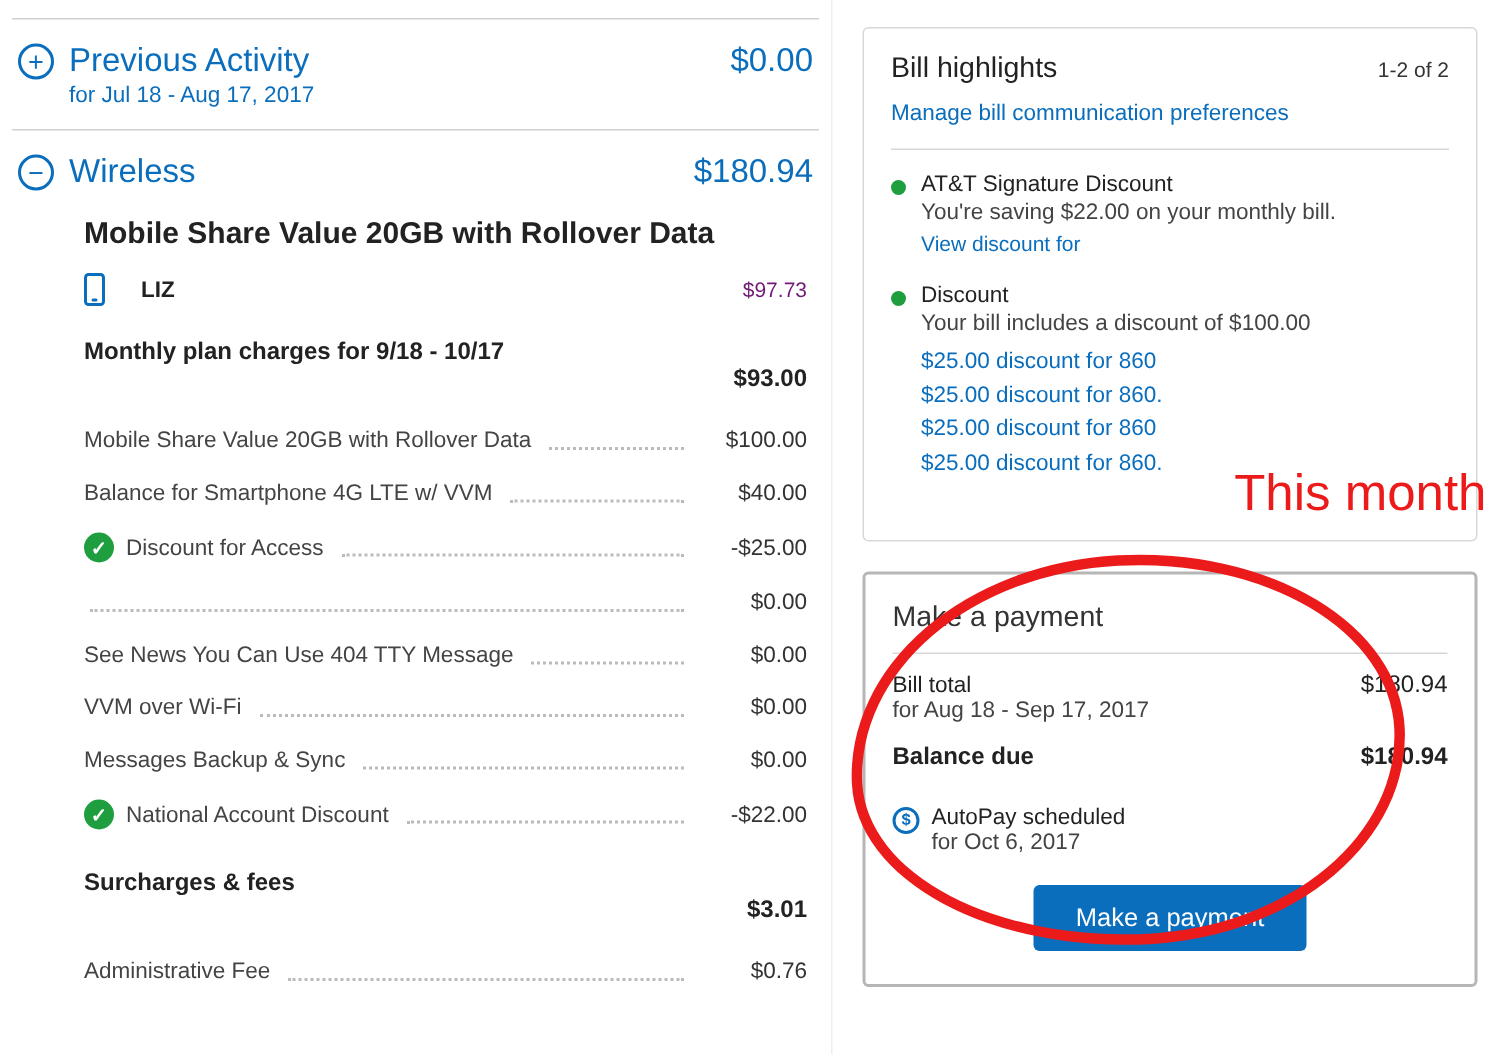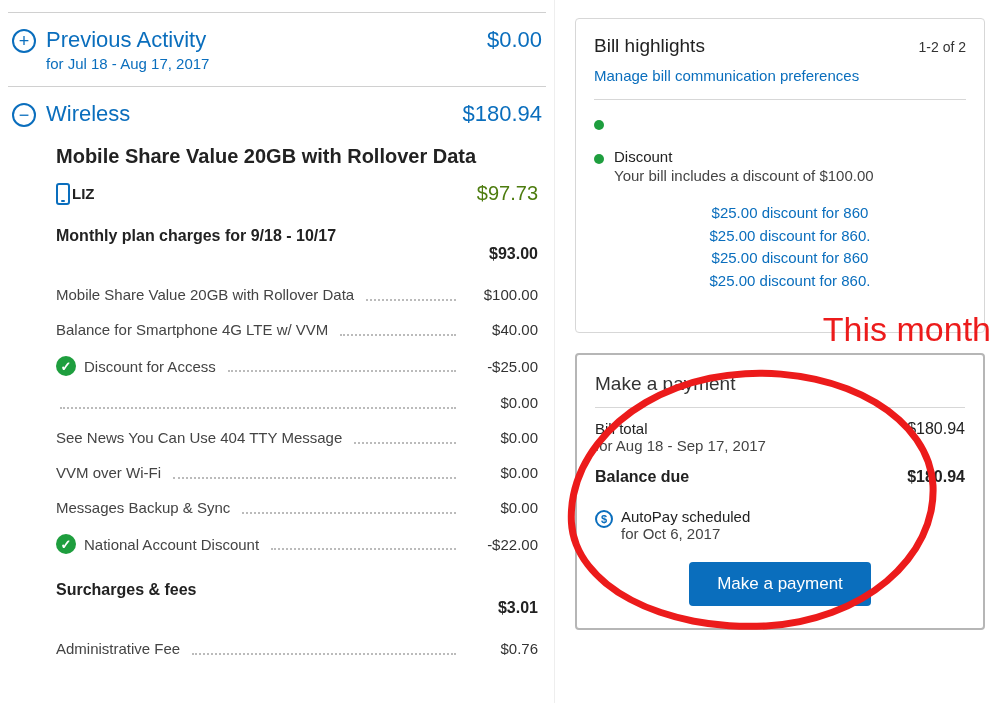--- a/index.html
+++ b/index.html
@@ -50,25 +50,25 @@
   .sec-title { color: #0a6ebd; font-size: 22px; font-weight: 400; }
   .sec-sub { color: #0a6ebd; font-size: 15px; margin-top:2px;}
   .sec-amount {
     color: #0a6ebd;
     font-size: 22px;
     margin-left: auto;
     align-self: flex-start;
   }
   .plan-block { padding: 18px 4px 0 44px; }
   .plan-title { font-size: 20px; font-weight: 600; color:#222; margin-bottom: 14px;}
-  .device-row { display:flex; align-items:center; gap:2px; margin-bottom:20px;}
+  .device-row { display:flex; align-items:center; gap:24px; margin-bottom:20px;}
   .phone-icon { width:14px;height:22px;border:2px solid #0a6ebd;border-radius:3px;position:relative;}
   .phone-icon::after{content:"";position:absolute;bottom:1px;left:50%;transform:translateX(-50%);width:4px;height:2px;background:#0a6ebd;border-radius:1px;}
   .device-name { font-size:15px; font-weight:600; color:#222;}
-  .device-amt { margin-left:auto; font-size:20px; color:#4d7c0f;}
+  .device-amt { margin-left:auto; font-size:14px; color:#701a75;}
   .sub-heading-row { display:flex; margin-top:22px; font-weight:600; font-size:16px;flex-direction:column;}
   .sub-heading-row .amt { margin-left:auto;}
   .line-items { margin-top:14px; }
   .line {
     display:flex; align-items:center; gap:8px;
     font-size:15px; color:#444; padding:9px 0;
   }
   .line .label { flex:0 1 auto; }
   .dots {
     flex:1; border-bottom:2px dotted #bbb; height:1px; margin:0 4px; position:relative; top:5px;
@@ -87,21 +87,21 @@
   .rcard-header{display:flex;align-items:baseline;margin-bottom:10px;}
   .rcard-title{font-size:19px;font-weight:500;color:#222;}
   .rcard-count{margin-left:auto;font-size:14px;color:#333;}
   .rlink{color:#0a6ebd;font-size:15px;}
   .hr{border-top:1px solid #d7d7d7;margin:14px 0;}
   .bullet-row{display:flex;gap:10px;margin-bottom:6px;}
   .bullet{width:10px;height:10px;border-radius:50%;background:#1e9e3e;margin-top:6px;flex-shrink:0;}
   .b-title{font-size:15px;color:#222;}
   .b-sub{font-size:15px;color:#444;margin-top:2px;margin-bottom:4px;}
   .view-link{color:#0a6ebd;font-size:14px;display:block;margin-top:4px;}
-  .disc-list{margin-top:18px;text-align:center;}
+  .disc-list{margin-top:6px;}
   .disc-list div{color:#0a6ebd;font-size:15px;line-height:1.5;}
   .pay-card{border:2px solid #b6b6b6;border-radius:4px;padding:18px 18px 22px 18px;}
   .pay-title{font-size:19px;font-weight:500;color:#333;margin-bottom:12px;}
   .pay-row{display:flex;align-items:flex-start;margin-top:8px;}
   .pay-label{font-size:15px;color:#222;}
   .pay-sub{font-size:15px;color:#444;}
   .pay-amt{margin-left:auto;font-size:16px;color:#222;}
   .bal-row{display:flex;align-items:flex-start;margin-top:14px;font-weight:600;font-size:16px;}
   .autopay{display:flex;gap:8px;align-items:flex-start;margin-top:22px;}
   .refresh-icon{width:18px;height:18px;border:2px solid #0a6ebd;border-radius:50%;position:relative;margin-top:2px;flex-shrink:0;}
@@ -217,20 +217,25 @@
   <div class="rcard">
     <div class="rcard-header">
       <span class="rcard-title">Bill highlights</span>
       <span class="rcard-count">1-2 of 2</span>
     </div>
     <a class="rlink">Manage bill communication preferences</a>
     <div class="hr"></div>
 
     <div class="bullet-row">
       <span class="bullet"></span>
+      <div>
+        <div class="b-title">AT&amp;T Signature Discount</div>
+        <div class="b-sub">You're saving $22.00 on your monthly bill.</div>
+        <a class="view-link">View discount for</a>
+      </div>
     </div>
 
     <div style="height:12px"></div>
 
     <div class="bullet-row">
       <span class="bullet"></span>
       <div style="width:100%">
         <div class="b-title">Discount</div>
         <div class="b-sub">Your bill includes a discount of $100.00</div>
         <div class="disc-list" id="disc-lines">

